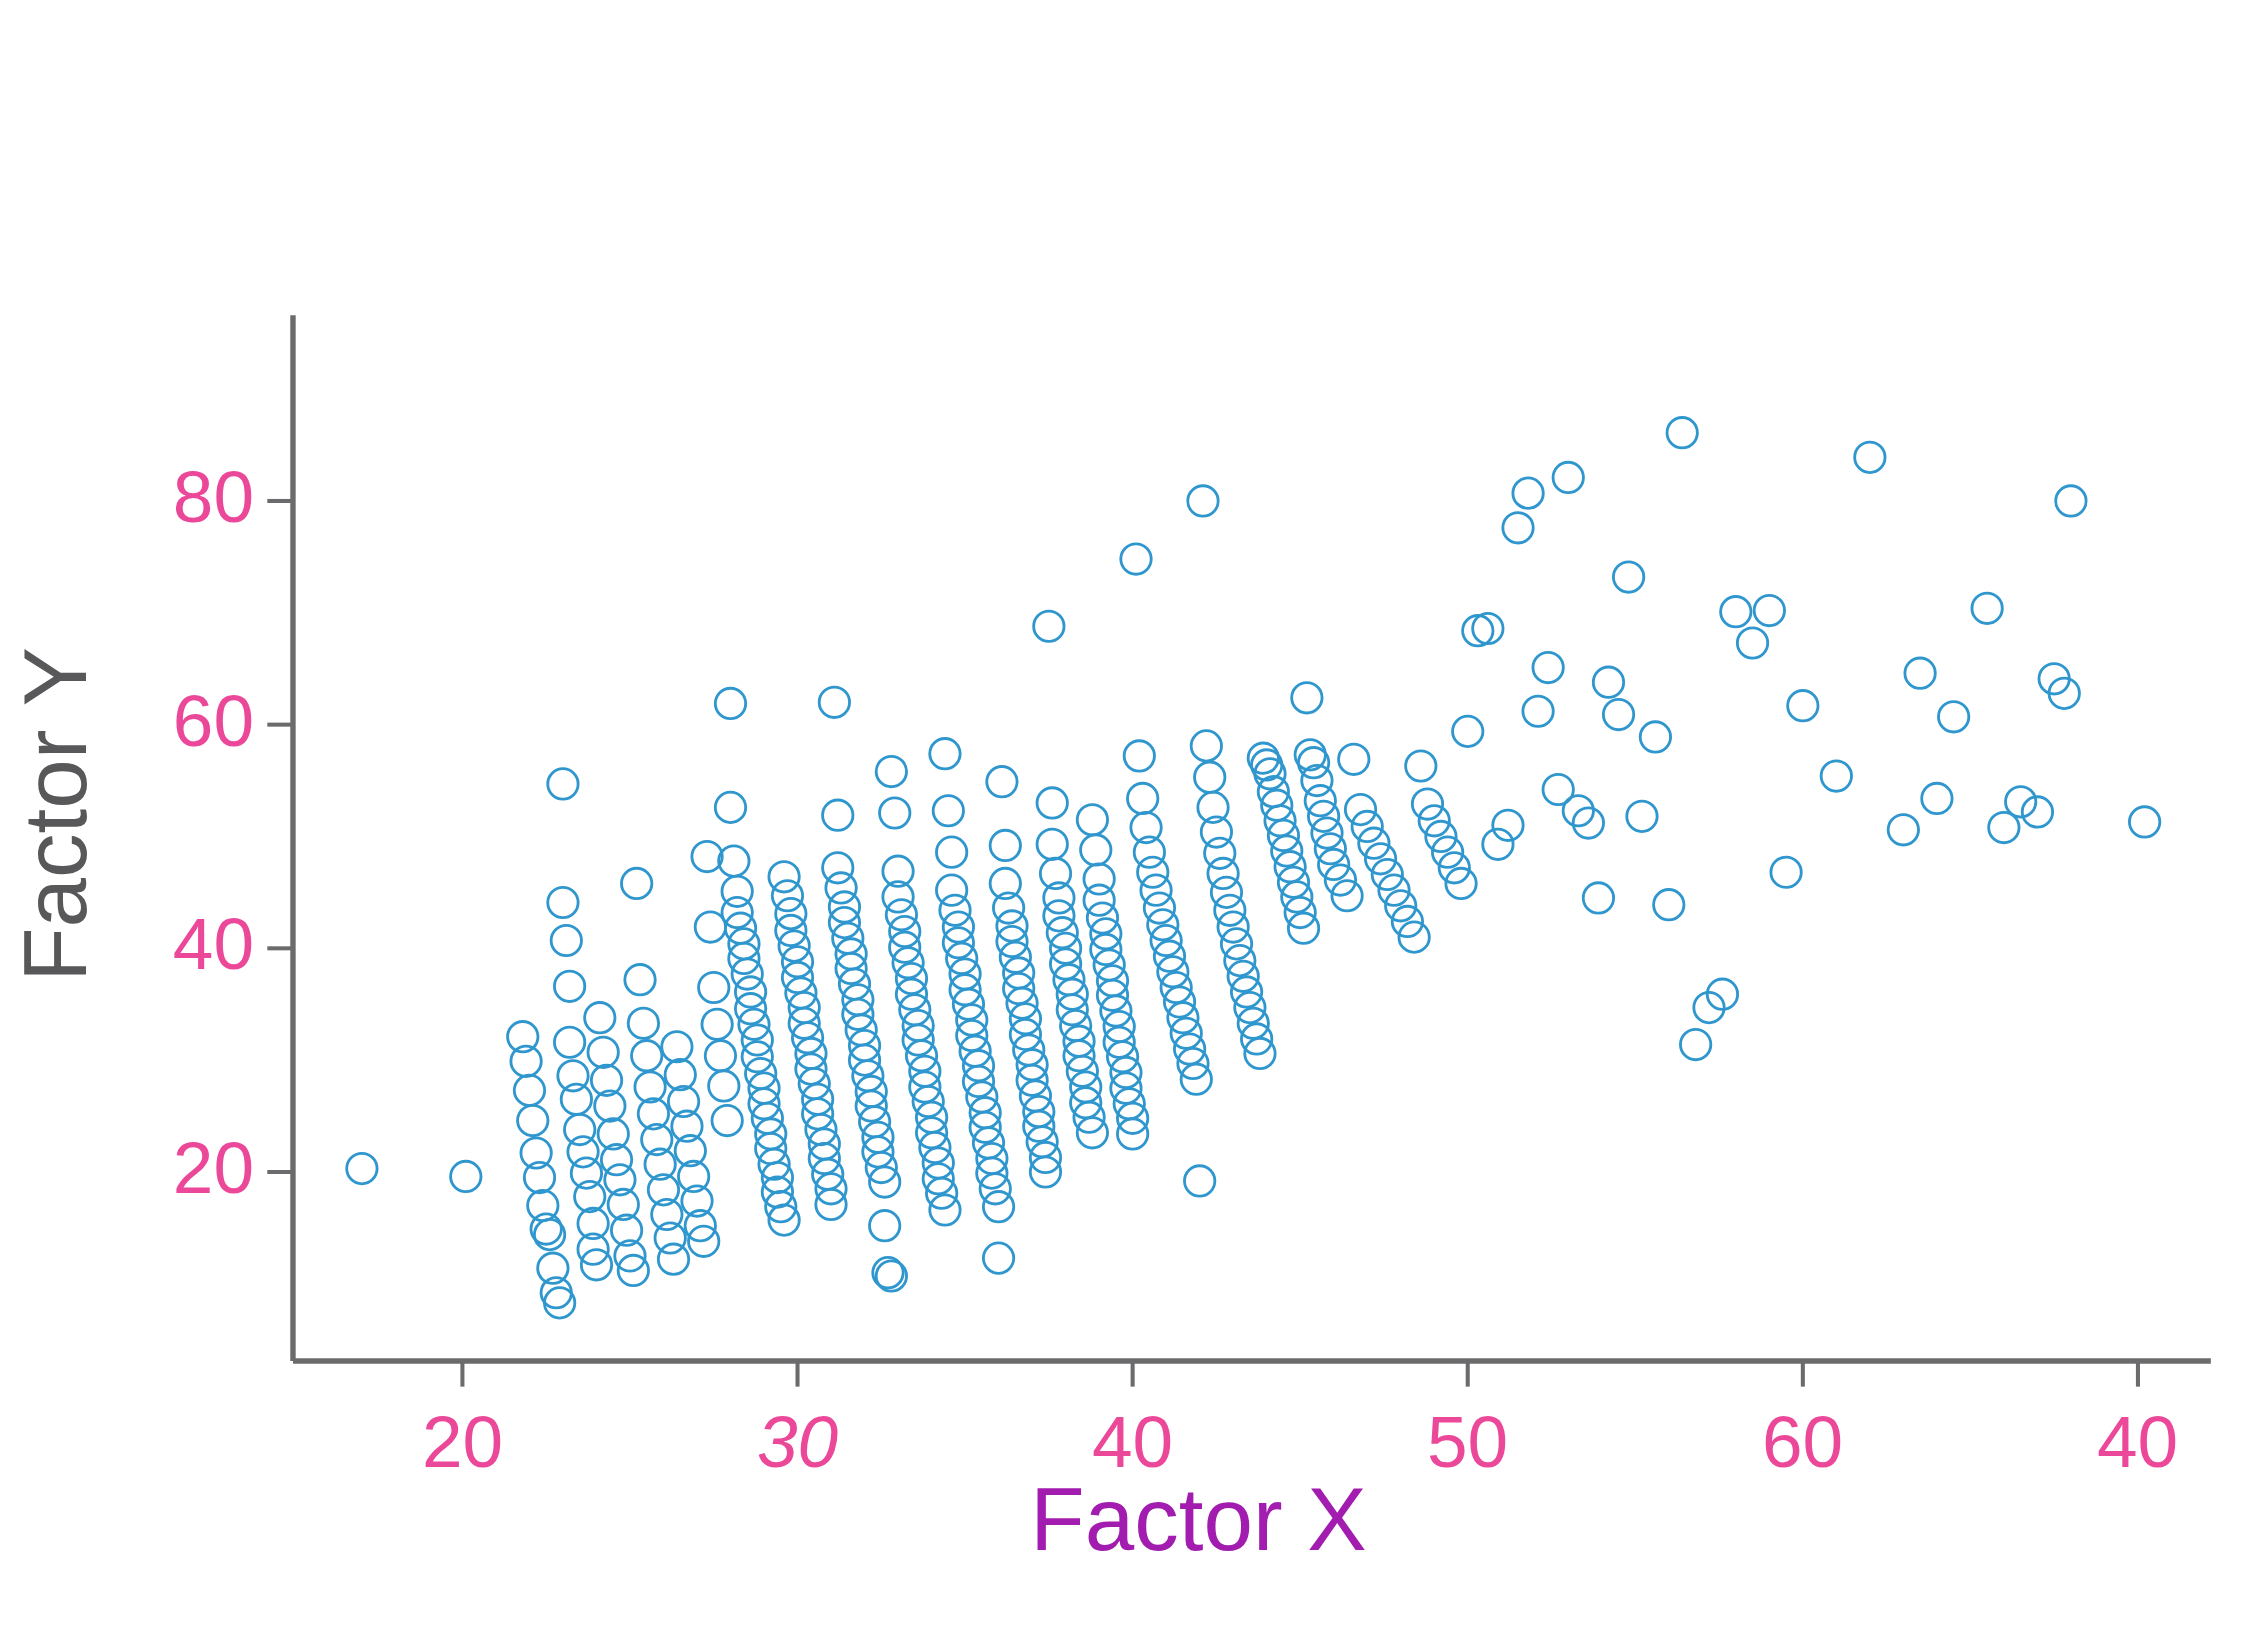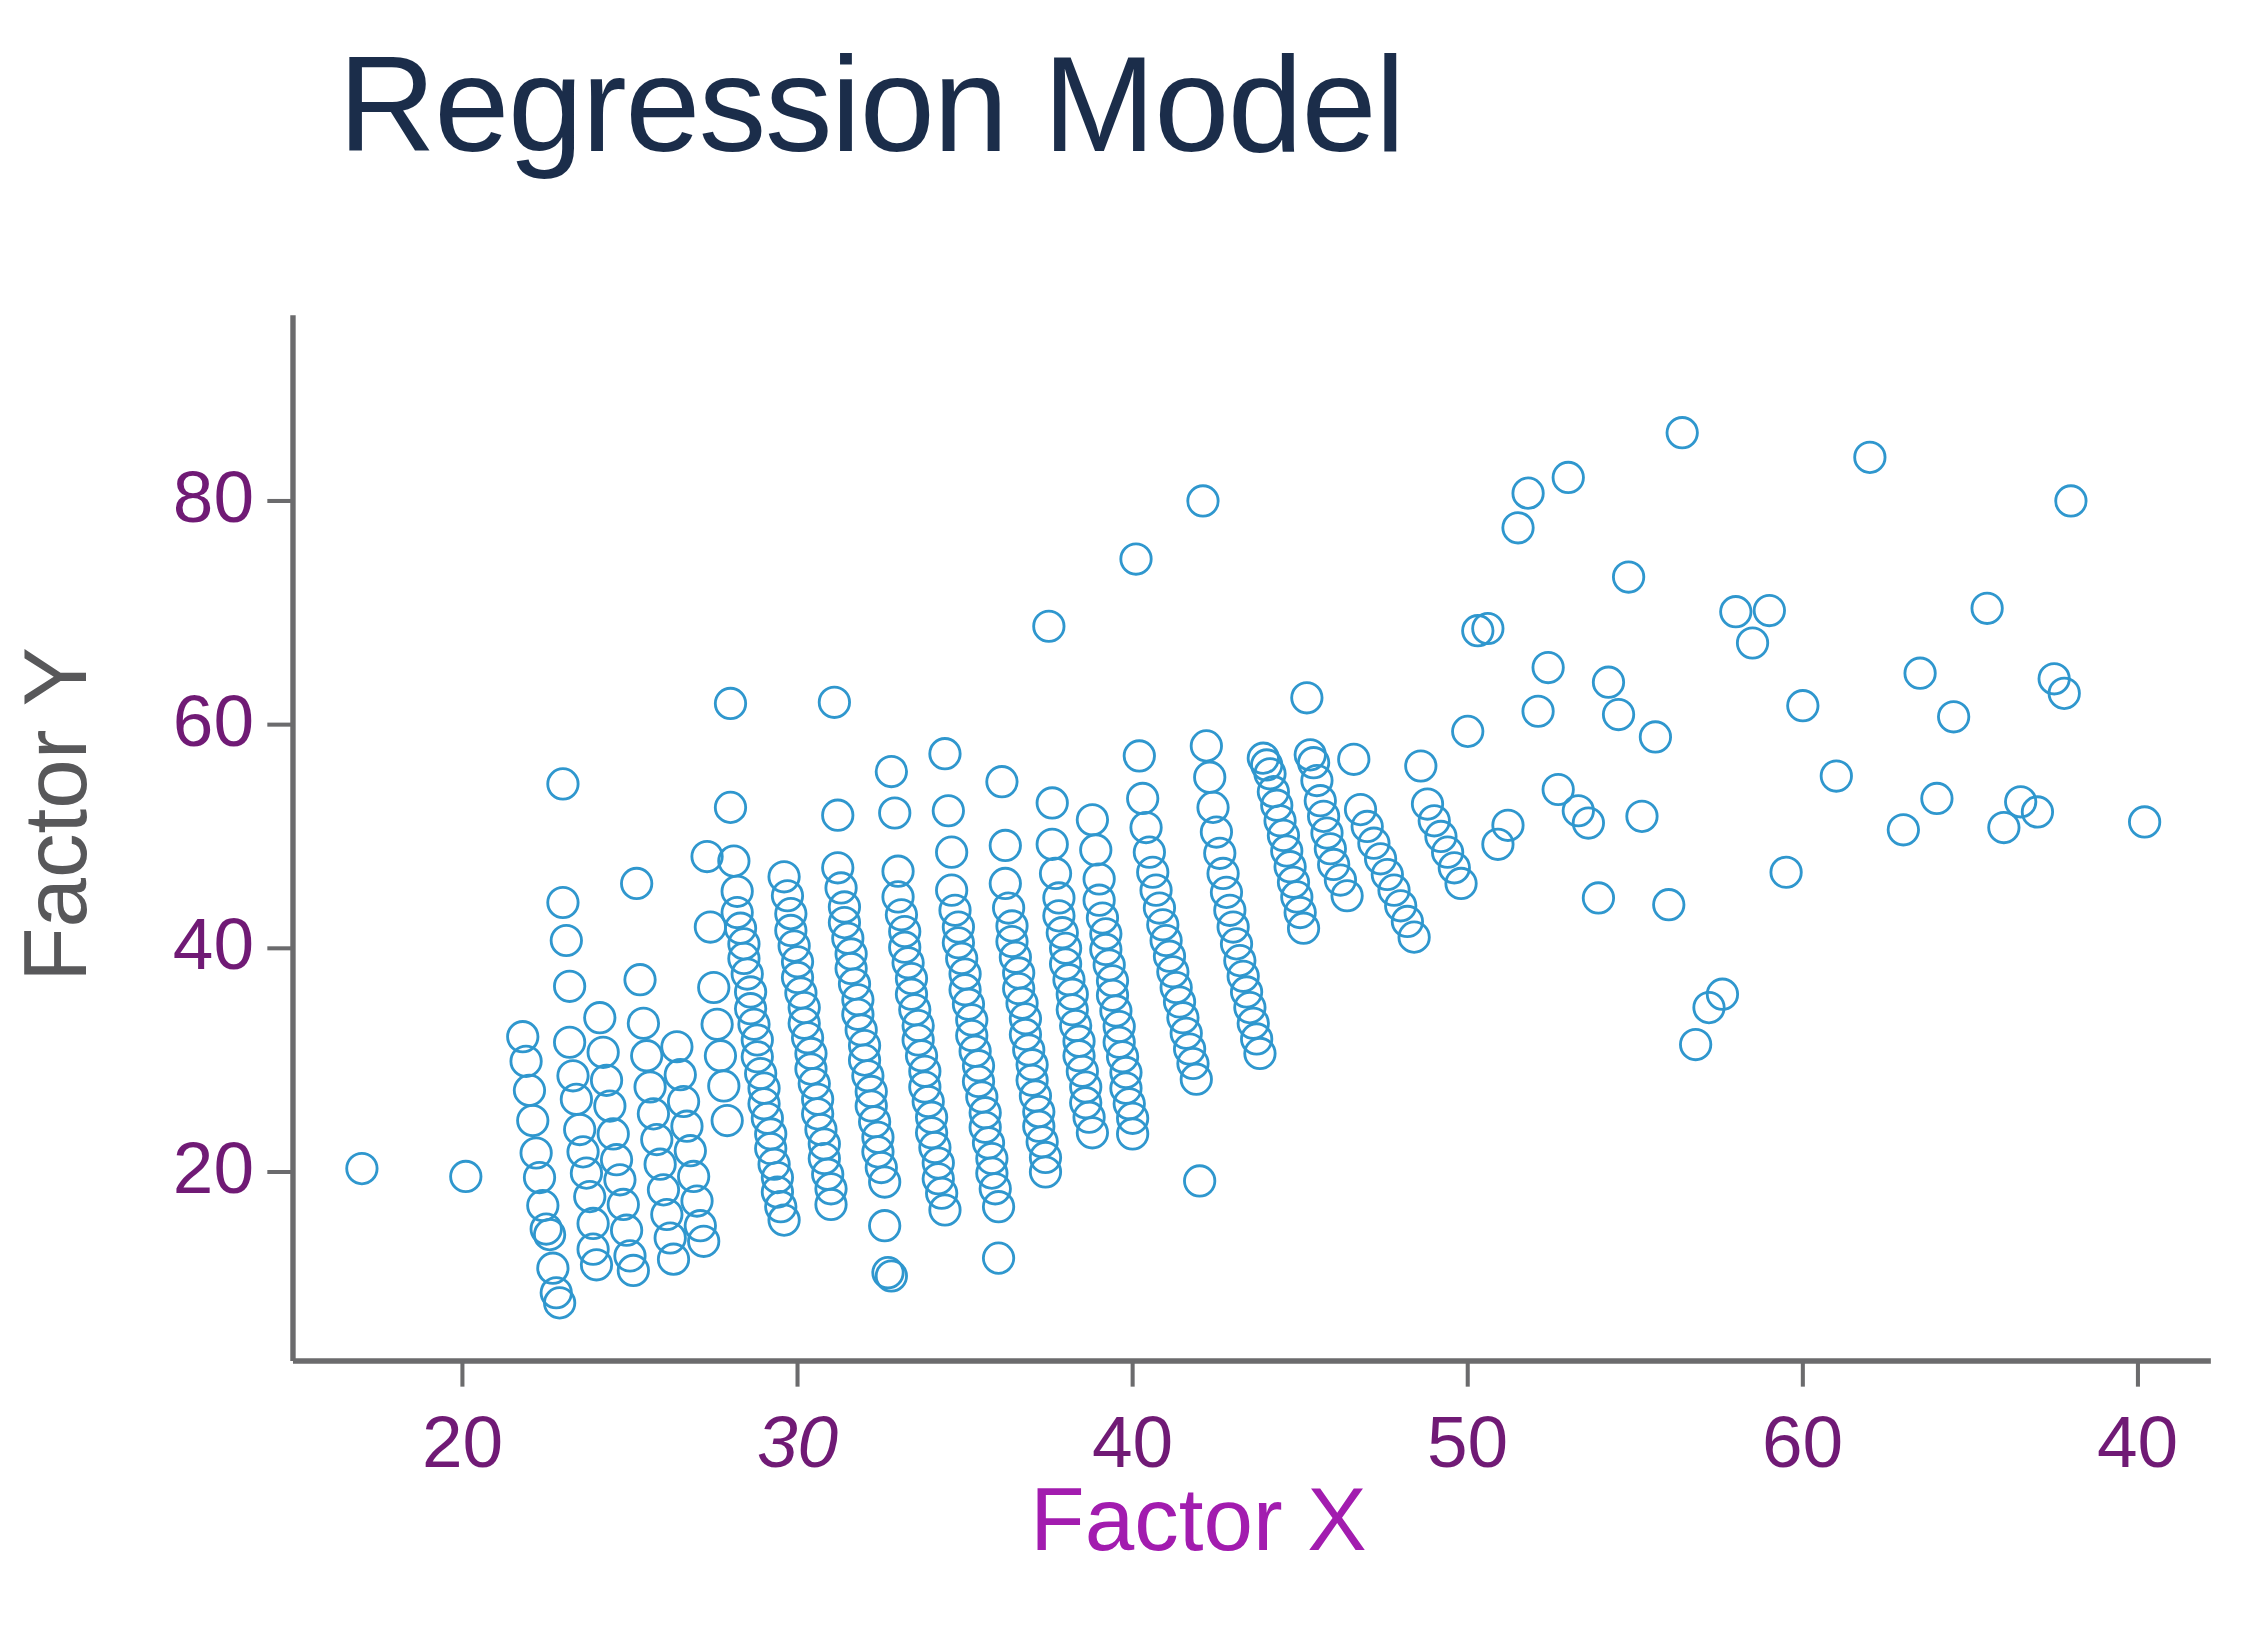--- a/index.html
+++ b/index.html
@@ -59,38 +59,37 @@
     text-align: center;
     font-size: 89px;
     font-weight: 400;
     color: #a21caf;
     white-space: nowrap;
   }
   .tick-label {
     position: absolute;
     font-size: 73px;
     font-weight: 400;
-    color: #701a75;
+    color: #ec4899;
     white-space: nowrap;
   }
   .xtick-label {
     text-align: center;
     width: 135px;
   }
   .ytick-label {
     text-align: right;
     width: 176px;
   }
 </style>
 </head>
 <body>
 
 <div id="figure">
 
-  <div id="chart-title">Regression Model</div>
 
   <svg id="plot-svg" width="2250" height="1650" viewBox="0 0 3333 2444">
     <g id="axis-group">
       <line id="y-spine" x1="434" y1="467" x2="434" y2="2016" stroke="#6b6b6d" stroke-width="8"></line>
       <line id="x-spine" x1="434" y1="2016" x2="3275" y2="2016" stroke="#6b6b6d" stroke-width="8"></line>
     </g>
     <g id="xtick-marks">
         <line x1="685" y1="2016" x2="685" y2="2054" stroke="#6b6b6d" stroke-width="6"></line>
         <line x1="1181.4" y1="2016" x2="1181.4" y2="2054" stroke="#6b6b6d" stroke-width="6"></line>
         <line x1="1677.8" y1="2016" x2="1677.8" y2="2054" stroke="#6b6b6d" stroke-width="6"></line>

